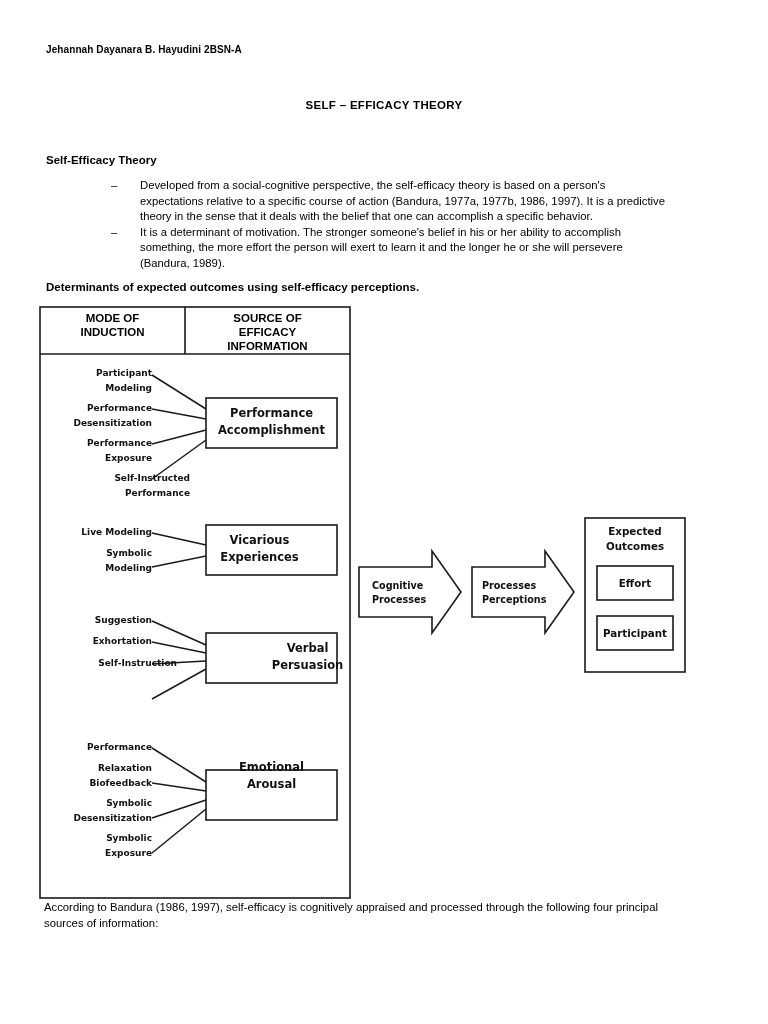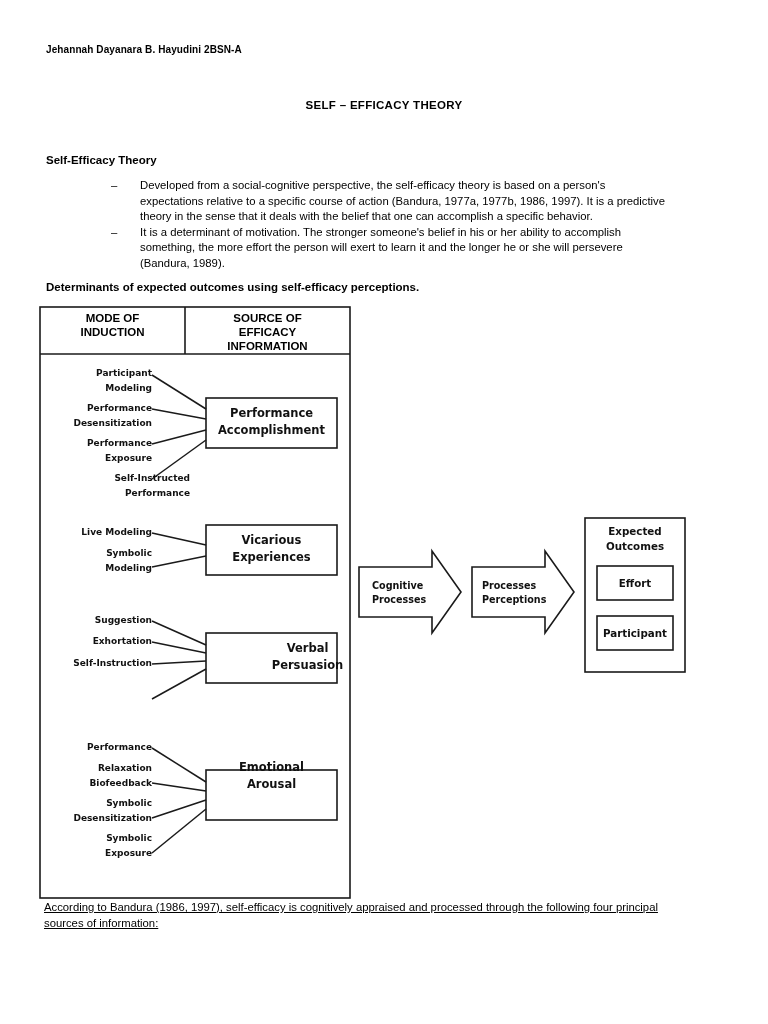--- a/index.html
+++ b/index.html
@@ -78,21 +78,20 @@
     font-weight: bold;
   }
 
   .footer-note {
     position: absolute;
     left: 44px;
     top: 900px;
     width: 640px;
     font-size: 11.3px;
     line-height: 15.6px;
-    text-decoration: underline;
   }
 
   
   .diagram {
     position: absolute;
     left: 0;
     top: 0;
     width: 768px;
     height: 1024px;
     pointer-events: none;
@@ -257,21 +256,21 @@
       <div>Symbolic</div>
       <div>Modeling</div>
     </div>
 
     <div class="dlabel right" style="left:0px; top:613px; width:152px;">
       <div>Suggestion</div>
     </div>
     <div class="dlabel right" style="left:0px; top:634px; width:152px;">
       <div>Exhortation</div>
     </div>
-    <div class="dlabel right" style="left:0px; top:656px; width:152px;">
+    <div class="dlabel right" style="left:0px; top:656px; width:152px;padding-left:25px;">
       <div>Self-Instruction</div>
     </div>
 
     <div class="dlabel right" style="left:0px; top:740px; width:152px;">
       <div>Performance</div>
     </div>
     <div class="dlabel right" style="left:0px; top:761px; width:152px;">
       <div>Relaxation</div>
       <div>Biofeedback</div>
     </div>
@@ -281,21 +280,21 @@
     </div>
     <div class="dlabel right" style="left:0px; top:831px; width:152px;">
       <div>Symbolic</div>
       <div>Exposure</div>
     </div>
 
     <div class="boxtext" style="left:206px; top:405px; width:131px;">
       <div>Performance</div>
       <div>Accomplishment</div>
     </div>
-    <div class="boxtext" style="left:206px; top:532px; width:131px;">
+    <div class="boxtext" style="left:194px; top:532px; width:131px;">
       <div>Vicarious</div>
       <div>Experiences</div>
     </div>
     <div class="boxtext" style="left:206px; top:640px; width:131px;margin-left:36px;">
       <div>Verbal</div>
       <div>Persuasion</div>
     </div>
     <div class="boxtext" style="left:206px; top:759px; width:131px;">
       <div>Emotional</div>
       <div>Arousal</div>

